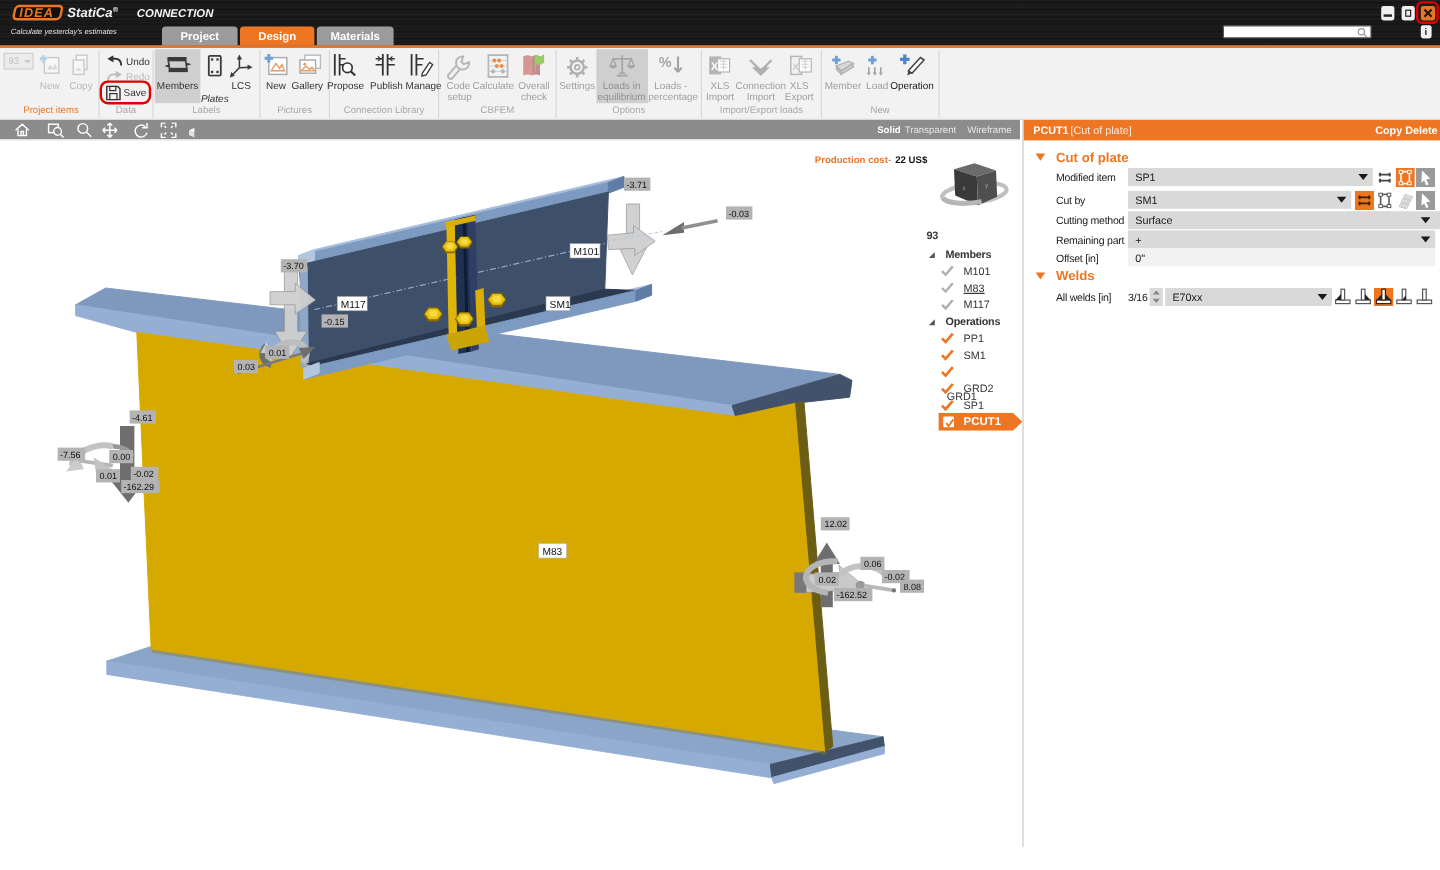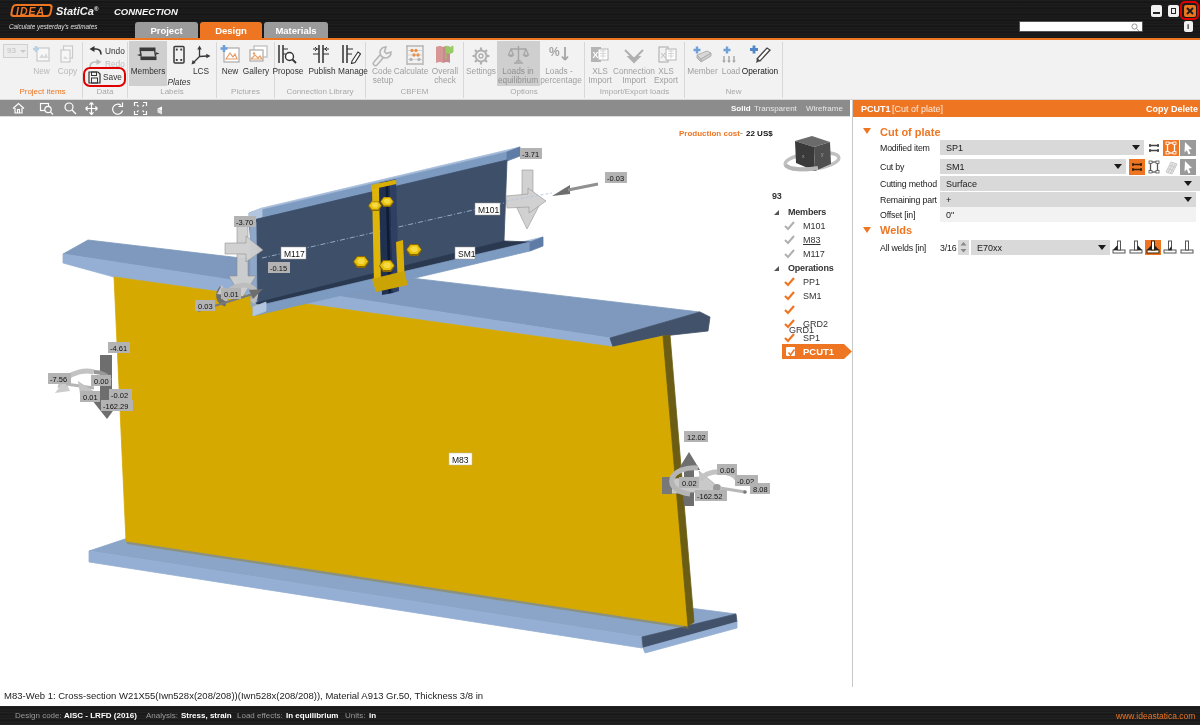--- a/index.html
+++ b/index.html
@@ -714,28 +714,14 @@
       </g>
       <polygon points="5.5,10 8.5,10 8.5,6" fill="#222"></polygon>
     </svg>
   <svg class="abs" style="left:1180px;top:240px;" width="14" height="15">
       <g stroke="#555" stroke-width="1" fill="#fff">
         <rect x="1" y="10" width="12" height="3"></rect>
         <rect x="5.5" y="1" width="3" height="9"></rect>
       </g>
     </svg>
 
-  <div id="binfo">
-      <span style="position:absolute;left:4px;top:3px;">M83-Web 1: Cross-section W21X55(Iwn528x(208/208))(Iwn528x(208/208)), Material A913 Gr.50, Thickness 3/8 in</span>
-    </div>
-  <div id="sbar">
-    <span class="abs sgrey" style="left:15px;top:5px;">Design code:</span>
-    <span class="abs swhite" style="left:64px;top:5px;">AISC - LRFD (2016)</span>
-    <span class="abs sgrey" style="left:146px;top:5px;">Analysis:</span>
-    <span class="abs swhite" style="left:181px;top:5px;">Stress, strain</span>
-    <span class="abs sgrey" style="left:237px;top:5px;">Load effects:</span>
-    <span class="abs swhite" style="left:286px;top:5px;">In equilibrium</span>
-    <span class="abs sgrey" style="left:345px;top:5px;">Units:</span>
-    <span class="abs swhite" style="left:369px;top:5px;">in</span>
-    <span class="abs" style="left:1116px;top:5px;color:#ee7623;font-size:8.5px;">www.ideastatica.com</span>
-  </div>
 
 </div>
 
 </body></html>

